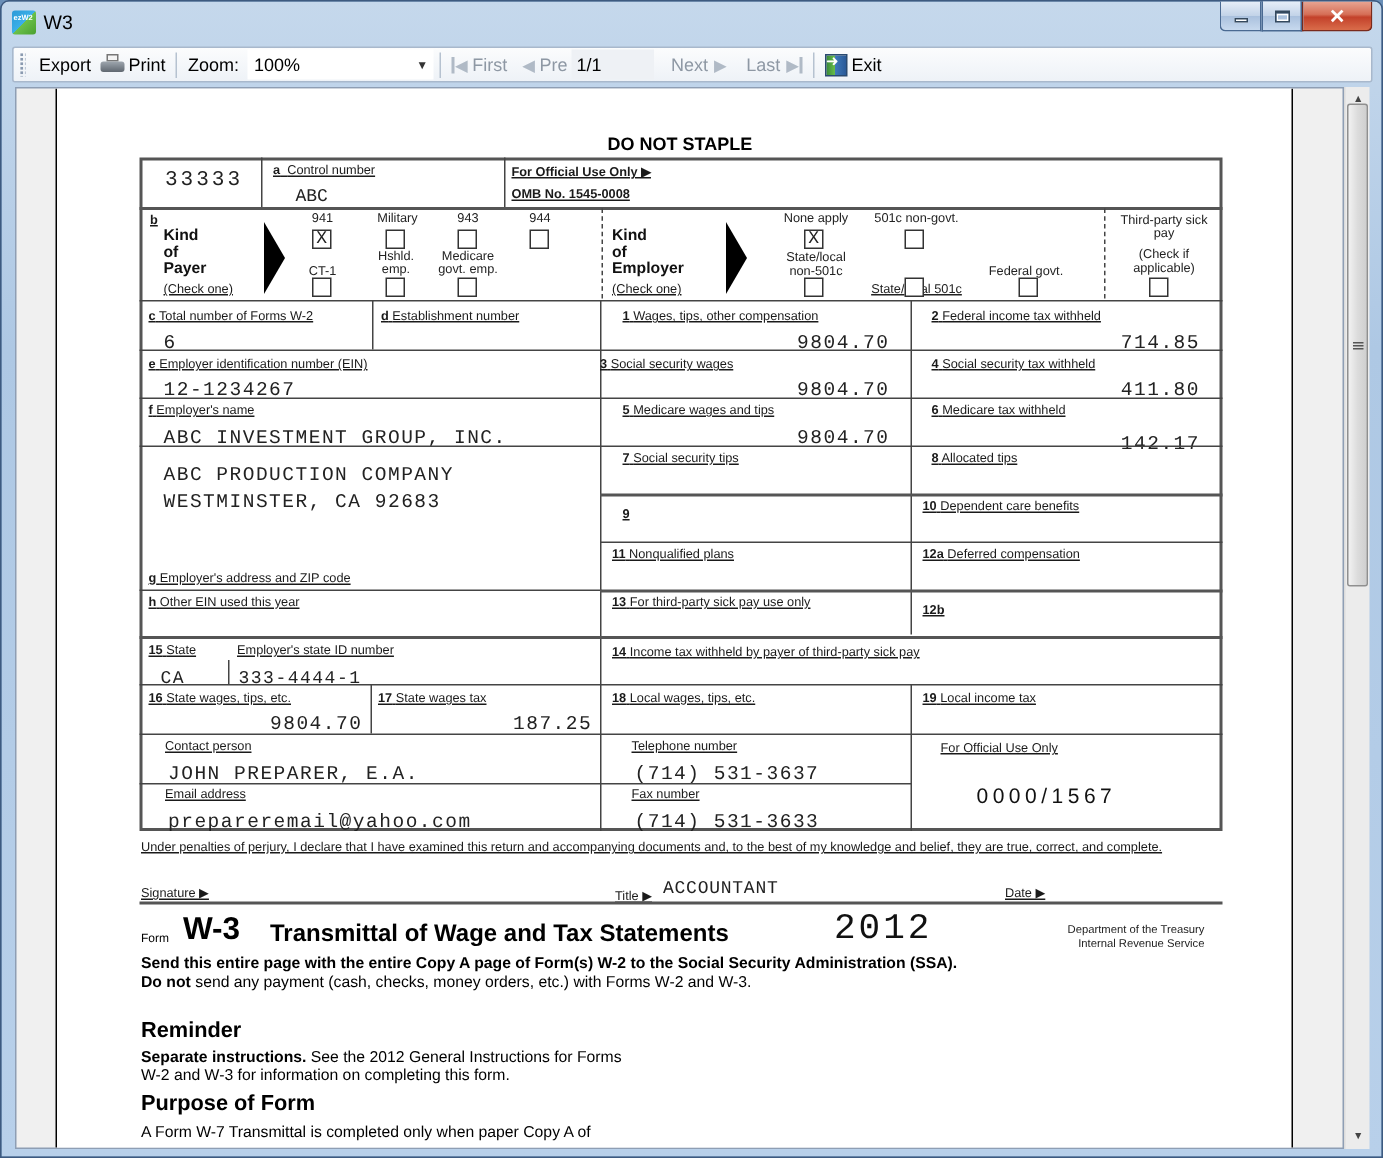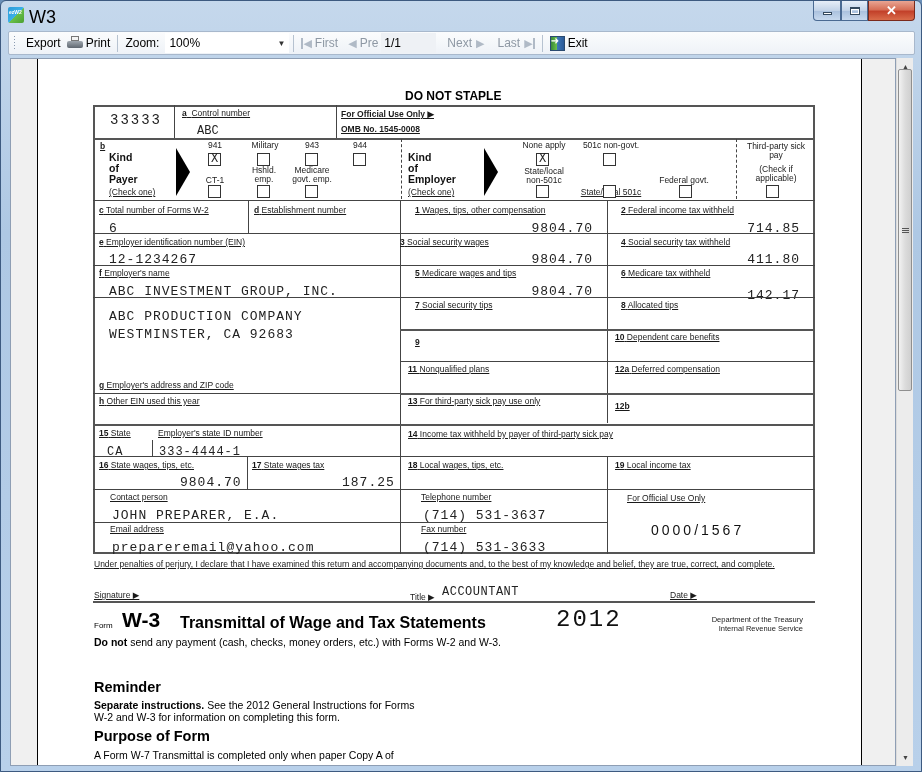--- a/index.html
+++ b/index.html
@@ -4,21 +4,21 @@
 <style>
   * { box-sizing: border-box; margin: 0; padding: 0; }
   html, body { width: 922px; height: 772px; overflow: hidden; background: #6a8fb8; font-family: "Liberation Sans", sans-serif; }
   .window { position: absolute; left: 0; top: 0; width: 922px; height: 772px;
     background: linear-gradient(180deg, #c5d8ec 0%, #aec8e4 30%, #b8d0ea 100%);
     border: 1px solid #3d5a80; border-radius: 6px 6px 0 0; }
   .titlebar { position: absolute; left: 0; top: 0; width: 920px; height: 28px; }
   .app-icon { position: absolute; left: 7px; top: 6px; width: 16px; height: 16px; border-radius: 2px;
     background: linear-gradient(135deg, #2c9ad8 0%, #3bb0e8 50%, #6ac04a 51%, #4aa030 100%); }
   .app-icon span { position: absolute; left: 1px; top: 3px; font-size: 5px; color: #fff; font-weight: bold; line-height: 5px; }
-  .title-text { position: absolute; left: 28px; top: 6px; font-size: 18px; color: #000; }
+  .title-text { position: absolute; left: 28px; top: 6px; font-size: 13px; color: #000; }
   .wc { position: absolute; top: 0; height: 20px; border: 1px solid #4a6a92; border-top: none;
     background: linear-gradient(180deg, #e6eef8 0%, #c2d3e8 50%, #a9c0dd 51%, #c7d9ee 100%);
     display: flex; align-items: center; justify-content: center; color: #333; font-size: 11px; }
   .wc-min { left: 812px; width: 28px; border-radius: 0 0 0 4px; }
   .wc-max { left: 840px; width: 27px; }
   .wc-close { left: 867px; width: 47px; border-radius: 0 0 4px 0; color: #fff; font-weight: bold; font-size: 13px;
     background: linear-gradient(180deg, #e8a593 0%, #d66f57 45%, #c3412a 55%, #d96c4a 100%); border-color: #7a2a1c; }
   .min-glyph { width: 9px; height: 3px; background: #fff; border: 1px solid #34495e; margin-top: 5px; }
   .max-glyph { width: 10px; height: 8px; border: 1px solid #34495e; border-top-width: 2px; background: transparent; box-shadow: inset 0 0 0 1px #fff; }
 
@@ -292,20 +292,21 @@
 
       <div class="f" style="left:56px;top:562px;font-size:8px;">Form</div>
       <div class="f" style="left:84px;top:549px;font-size:21px;font-weight:bold;">W-3</div>
       <div class="f" style="left:142px;top:555px;font-size:16px;font-weight:bold;">Transmittal of Wage and Tax Statements</div>
       <div class="f mono" style="left:518px;top:547px;font-size:24px;letter-spacing:2px;color:#111;">2012</div>
       <div class="f" style="right:58px;top:556px;font-size:7.5px;text-align:right;line-height:9px;color:#222;">
         <div>Department of the Treasury</div>
           <div>Internal Revenue Service</div>
       </div>
       <div class="f" style="left:56px;top:577px;font-size:10.5px;font-weight:bold;line-height:13px;white-space:nowrap;">
+        <div>Send this entire page with the entire Copy A page of Form(s) W-2 to the Social Security Administration (SSA).</div>
         <div><b>Do not</b><span style="font-weight:normal;"> send any payment (cash, checks, money orders, etc.) with Forms W-2 and W-3.</span></div>
       </div>
       <div class="f" style="left:56px;top:620px;font-size:14.5px;font-weight:bold;">Reminder</div>
       <div class="f" style="left:56px;top:640px;font-size:10.5px;line-height:12px;white-space:nowrap;">
         <div><b>Separate instructions.</b><span> See the 2012 General Instructions for Forms</span></div>
         <div>W-2 and W-3 for information on completing this form.</div>
       </div>
       <div class="f" style="left:56px;top:669px;font-size:14.5px;font-weight:bold;">Purpose of Form</div>
       <div class="f" style="left:56px;top:690px;font-size:10.5px;white-space:nowrap;">A Form W-7 Transmittal is completed only when paper Copy A of</div>
     </div>

